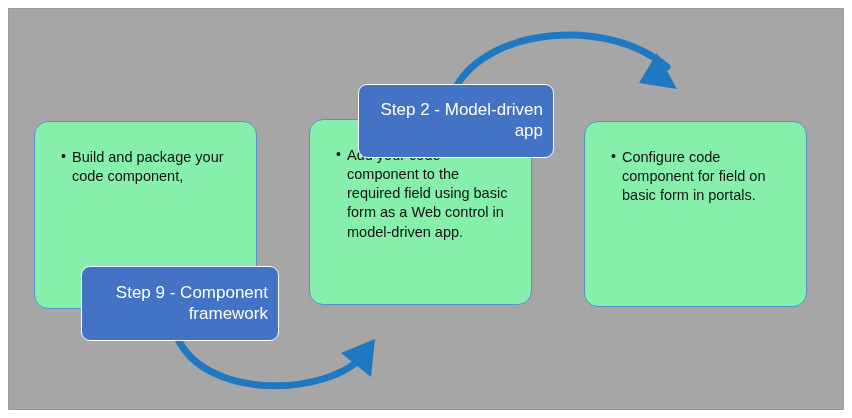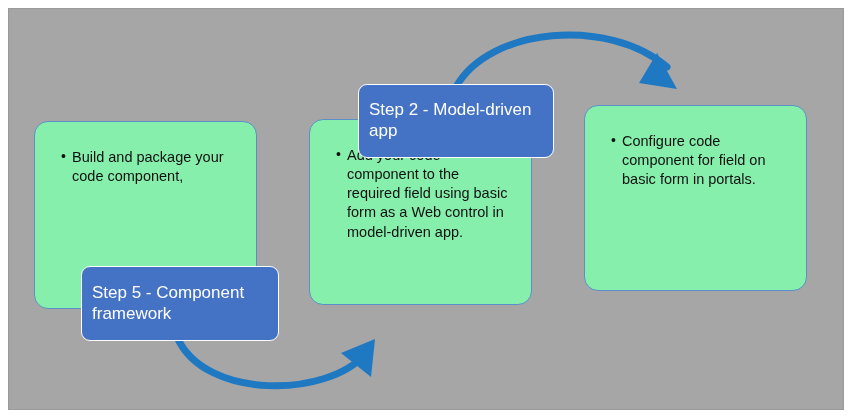--- a/index.html
+++ b/index.html
@@ -39,21 +39,21 @@
   .step-card {
     position: absolute;
     background: #86efac;
     border: 1.4px solid #5b8fc7;
     border-radius: 14px;
     box-sizing: border-box;
     padding: 26px 16px 10px 14px;
   }
   .step-card.card1 { left: 25px;  top: 112px; width: 223px; height: 188px; }
   .step-card.card2 { left: 300px; top: 110px; width: 223px; height: 186px; }
-  .step-card.card3 { left: 575px; top: 96px; width: 223px; height: 186px; }
+  .step-card.card3 { left: 575px; top: 112px; width: 223px; height: 186px; }
 
   .card-body {
     margin: 0;
     padding: 0 0 0 12px;
     list-style: none;
   }
   .card-body li {
     position: relative;
     font-size: 14.5px;
     line-height: 1.32;
@@ -73,21 +73,21 @@
   
   .step-badge {
     position: absolute;
     background: #4472c4;
     border: 1.2px solid #ffffff;
     border-radius: 9px;
     box-sizing: border-box;
     display: flex;
     align-items: center;
     justify-content: center;
-    text-align: left;
+    text-align: right;
     color: #ffffff;
     font-size: 17px;
     line-height: 1.22;
     padding: 4px 10px;
   }
   .step-badge.badge1 { left: 72px;  top: 257px; width: 198px; height: 75px; }
   .step-badge.badge2 { left: 349px; top: 75px;  width: 196px; height: 74px; }
   .step-badge.badge3 { left: 622px; top: 257px; width: 197px; height: 75px; }
 </style>
 </head>
@@ -107,21 +107,21 @@
       <path d="M 366,330 L 362,368 L 332,344 Z" fill="#1f78c2"></path>
     </g>
   </svg>
 
   <div class="step-card card1">
     <ul class="card-body">
       <li>Build and package your code component,</li>
     </ul>
   </div>
   <div class="step-badge badge1">
-    <span>Step 5 - Component framework</span>
+    <span>Step 9 - Component framework</span>
   </div>
 
   <div class="step-card card2">
     <ul class="card-body">
       <li>Add your code component to the required field using basic form as a Web control in model-driven app.</li>
     </ul>
   </div>
   <div class="step-badge badge2">
     <span>Step 2 - Model-driven app</span>
   </div>

